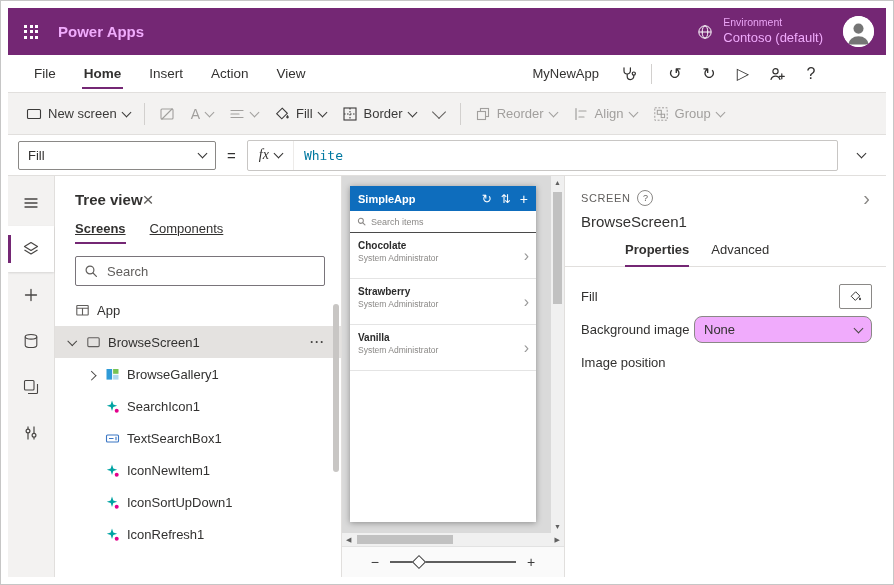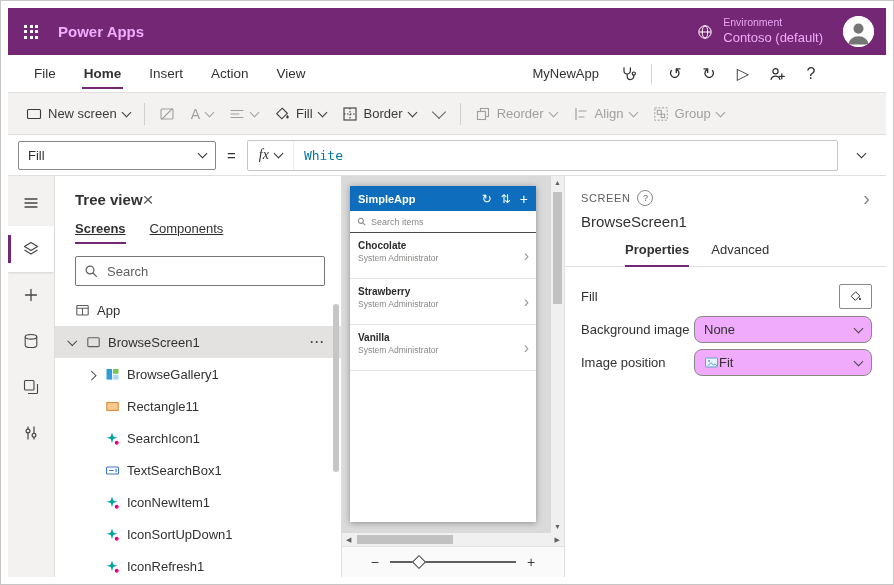--- a/index.html
+++ b/index.html
@@ -372,29 +372,20 @@
         <div class="tree-row l1">
           <span class="expander right"></span>
           <span class="ticon">
             <svg width="15" height="15" viewBox="0 0 15 15">
                   <rect x="1.5" y="2" width="5.6" height="10.6" fill="#2f9bd8"></rect>
                   <rect x="8.1" y="2" width="5.4" height="4.8" fill="#77c353"></rect>
                   <rect x="8.1" y="7.8" width="5.4" height="4.8" fill="#aed8ef"></rect>
                 </svg>
           </span>
           <span>BrowseGallery1</span>
-        </div>
-        <div class="tree-row l1">
-          <span class="expander none"></span>
-          <span class="ticon">
-            <svg width="15" height="15" viewBox="0 0 15 15">
-                  <rect x="1.8" y="3.6" width="11.4" height="7.8" fill="#f6c98e" stroke="#d9822b" stroke-width="1"></rect>
-                </svg>
-          </span>
-          <span>Rectangle11</span>
         </div>
         <div class="tree-row l1">
           <span class="expander none"></span>
           <span class="ticon">
             <svg width="15" height="15" viewBox="0 0 15 15">
                   <path d="M7 1.5 L8.3 5.4 L12.2 6.7 L8.3 8 L7 11.9 L5.7 8 L1.8 6.7 L5.7 5.4 Z" fill="#00a3a3"></path>
                   <circle cx="11.7" cy="11.7" r="2" fill="#e3008c"></circle>
                 </svg>
           </span>
           <span>SearchIcon1</span>
@@ -522,30 +513,19 @@
         </div>
         <div class="prop-row">
           <span class="prop-label">Background image</span>
           <span class="prop-control dropdown">
             <span class="dd-value">None</span>
             <span class="chev"></span>
           </span>
         </div>
         <div class="prop-row">
           <span class="prop-label">Image position</span>
-          <span class="prop-control dropdown">
-            <span>
-              <svg width="15" height="15" viewBox="0 0 15 15">
-                    <rect x="1.5" y="3" width="12" height="9" rx="1" fill="#e8f2fb" stroke="#64a0d2" stroke-width="1"></rect>
-                    <circle cx="5" cy="6" r="1" fill="#64a0d2"></circle>
-                    <path d="M3.5 11 L7 7.8 L9.5 10 L11 8.8 L13 11" fill="none" stroke="#64a0d2" stroke-width="1"></path>
-                  </svg>
-            </span>
-            <span class="dd-value">Fit</span>
-            <span class="chev"></span>
-          </span>
         </div>
       </div>
     </aside>
 
   </div>
 </div>
 </div>
 
 </body></html>

